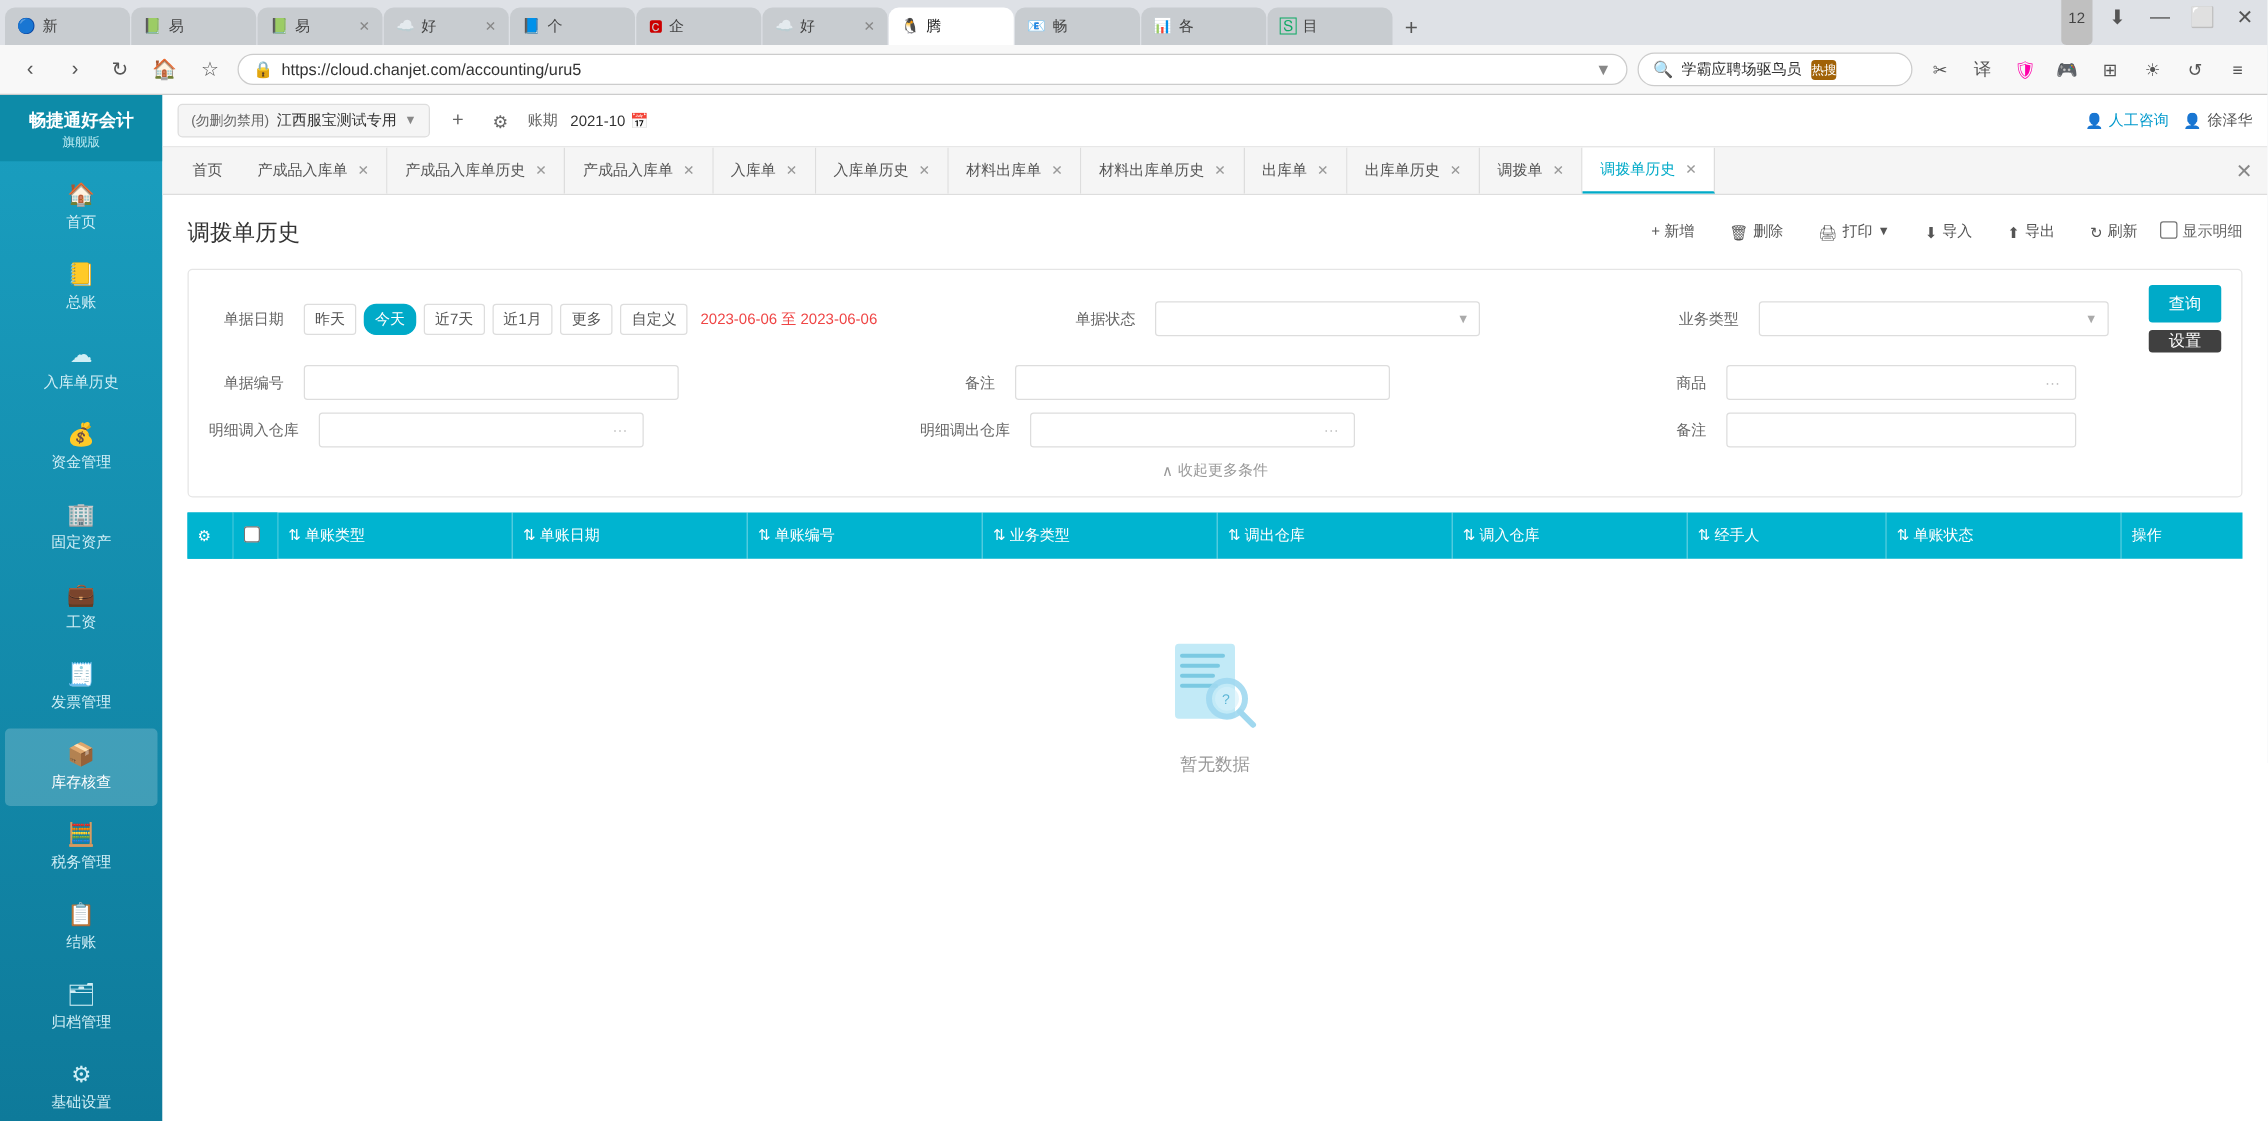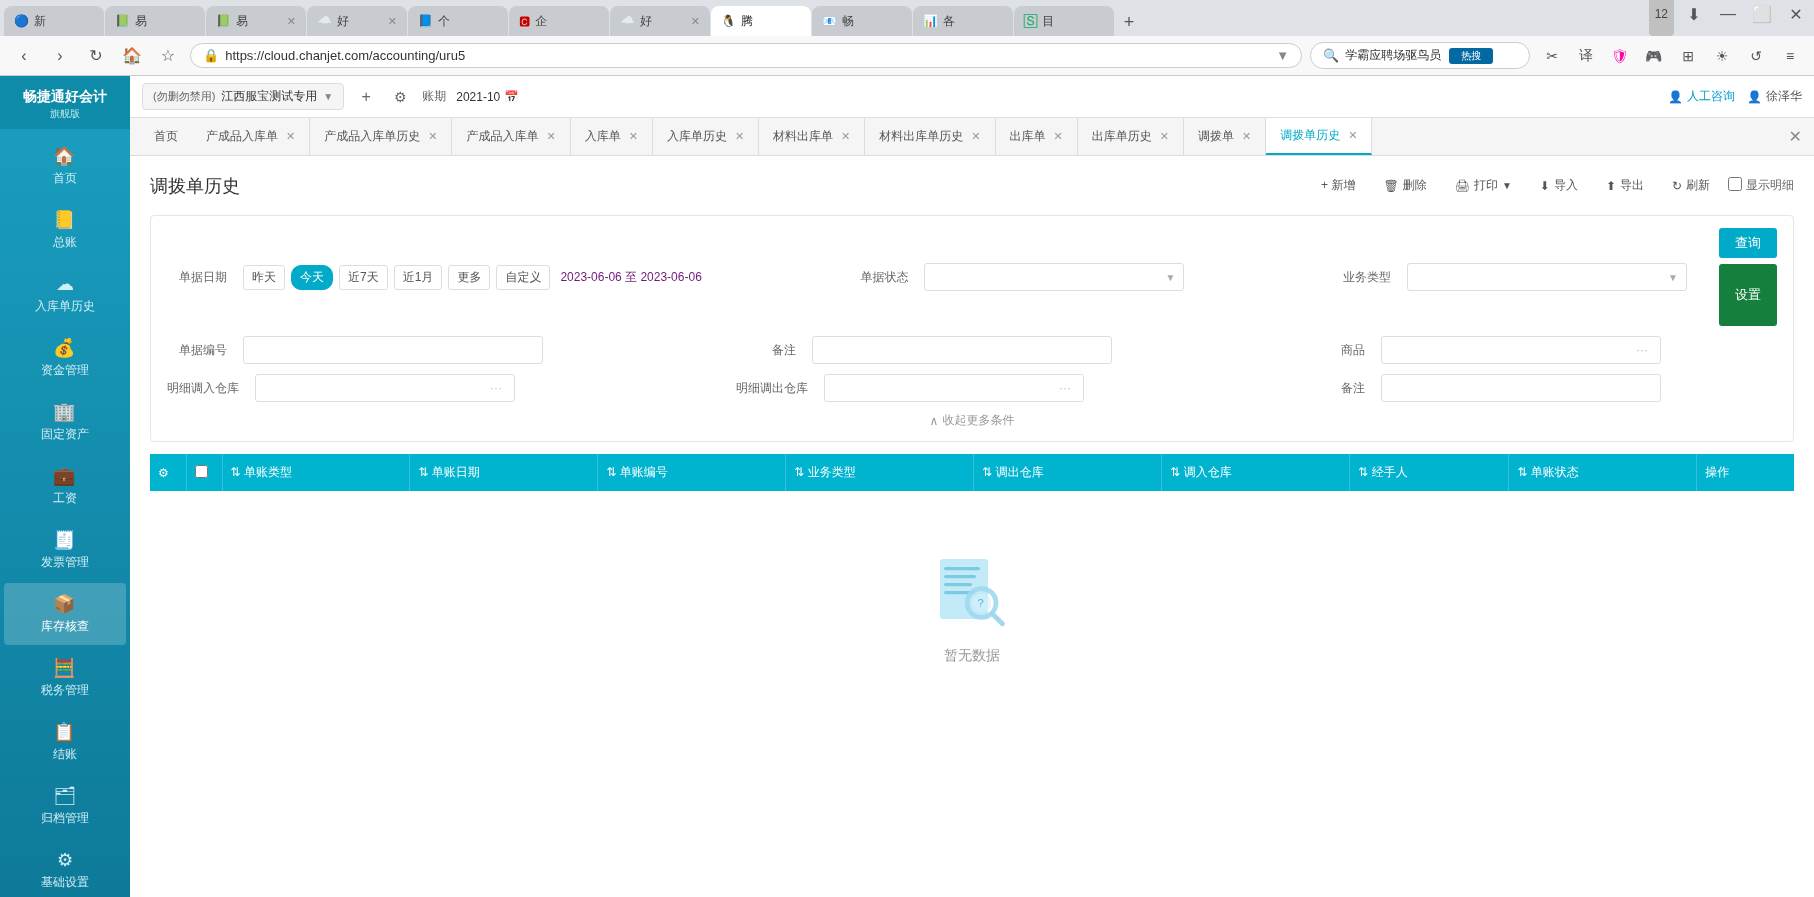--- a/index.html
+++ b/index.html
@@ -17,21 +17,21 @@
     .tab-bar-actions { display: flex; align-items: center; margin-left: auto; gap: 6px; }
     .tab-bar-action { width: 28px; height: 28px; display: flex; align-items: center; justify-content: center; font-size: 16px; color: #555; cursor: pointer; }
 
     .address-bar { display: flex; align-items: center; height: 40px; background: #f8f8f8; padding: 0 10px; gap: 8px; border-bottom: 1px solid #ccc; }
     .nav-btn { width: 28px; height: 28px; display: flex; align-items: center; justify-content: center; font-size: 16px; color: #555; cursor: pointer; border-radius: 50%; }
     .url-bar { flex: 1; display: flex; align-items: center; background: #fff; border: 1px solid #ccc; border-radius: 20px; padding: 4px 12px; gap: 6px; }
     .url-text { font-size: 13px; color: #333; flex: 1; }
     .url-lock { color: #4caf50; font-size: 13px; }
     .search-area { display: flex; align-items: center; background: #fff; border: 1px solid #ccc; border-radius: 20px; padding: 4px 12px; gap: 6px; min-width: 220px; }
     .search-text { font-size: 12px; color: #333; }
-    .hot-badge { background: #0369a1; color: #fff; font-size: 10px; padding: 1px 12px; border-radius: 3px; margin-left: 2px; }
+    .hot-badge { background: #a16207; color: #fff; font-size: 10px; padding: 1px 0; border-radius: 3px; margin-left: 2px; }
     .toolbar-icons { display: flex; gap: 6px; align-items: center; }
     .toolbar-icon { width: 28px; height: 28px; display: flex; align-items: center; justify-content: center; font-size: 14px; color: #555; cursor: pointer; }
 
     
     .app-wrapper { display: flex; height: calc(897px - 76px); }
 
     
     .sidebar { width: 130px; background: linear-gradient(180deg, #1a9fc0 0%, #0e7a9a 100%); display: flex; flex-direction: column; align-items: flex-start; padding-top: 0; flex-shrink: 0; }
     .sidebar-logo { width: 100%; background: #0d8ba8; padding: 12px 8px 8px; display: flex; flex-direction: column; align-items: center; gap: 2px; }
     .sidebar-logo-text { color: #fff; font-size: 14px; font-weight: bold; line-height: 1.2; }
@@ -74,29 +74,29 @@
     .checkbox-input { width: 14px; height: 14px; }
 
     
     .filter-area { background: #fff; border: 1px solid #e5e5e5; border-radius: 4px; padding: 12px 16px; margin-bottom: 12px; }
     .filter-row { display: flex; align-items: center; gap: 16px; margin-bottom: 10px; }
     .filter-row:last-child { margin-bottom: 0; }
     .filter-label { color: #666; font-size: 12px; min-width: 60px; text-align: right; flex-shrink: 0; }
     .filter-date-group { display: flex; align-items: center; gap: 6px; }
     .date-quick-btn { padding: 3px 8px; border: 1px solid #ddd; border-radius: 3px; background: #fff; font-size: 12px; color: #555; cursor: pointer; }
     .date-quick-btn.active { background: #00aac8; color: #fff; border-color: #00aac8; border-radius: 10px; }
-    .date-range { font-size: 12px; color: #701a75; margin-left: 4px; }
+    .date-range { font-size: 12px; color: #ef4444; margin-left: 4px; }
     .filter-select { min-width: 200px; height: 28px; border: 1px solid #ddd; border-radius: 3px; padding: 0 8px; font-size: 12px; color: #555; display: flex; align-items: center; justify-content: space-between; background: #fff; cursor: pointer; }
     .filter-input-wide { min-width: 300px; height: 28px; border: 1px solid #ddd; border-radius: 3px; padding: 0 8px; font-size: 12px; color: #555; background: #fff; }
     .filter-dots { color: #bbb; cursor: pointer; padding: 0 4px; }
     .collapse-btn { display: flex; align-items: center; justify-content: center; gap: 4px; color: #999; font-size: 12px; cursor: pointer; margin-top: 4px; }
 
     
     .query-btn { background: #00aac8; color: #fff; border: none; border-radius: 3px; padding: 6px 16px; font-size: 13px; cursor: pointer; }
-    .setting-btn { background: #15803d; color: #fff; border: none; border-radius: 3px; padding: 22px 14px; font-size: 13px; cursor: pointer; }
+    .setting-btn { background: #404040; color: #fff; border: none; border-radius: 3px; padding: 0 14px; font-size: 13px; cursor: pointer; }
 
     
     .data-table { width: 100%; border-collapse: collapse; margin-top: 8px; }
     .data-table thead tr { background: #00b4d0; color: #fff; }
     .data-table thead th { padding: 10px 8px; font-size: 12px; font-weight: normal; text-align: left; border-right: 1px solid rgba(255,255,255,0.2); white-space: nowrap; }
     .data-table thead th:last-child { border-right: none; }
     .table-header-gear { background: #00b4d0; width: 36px; text-align: center; }
     .table-header-check { background: #00b4d0; width: 36px; text-align: center; }
 
     

